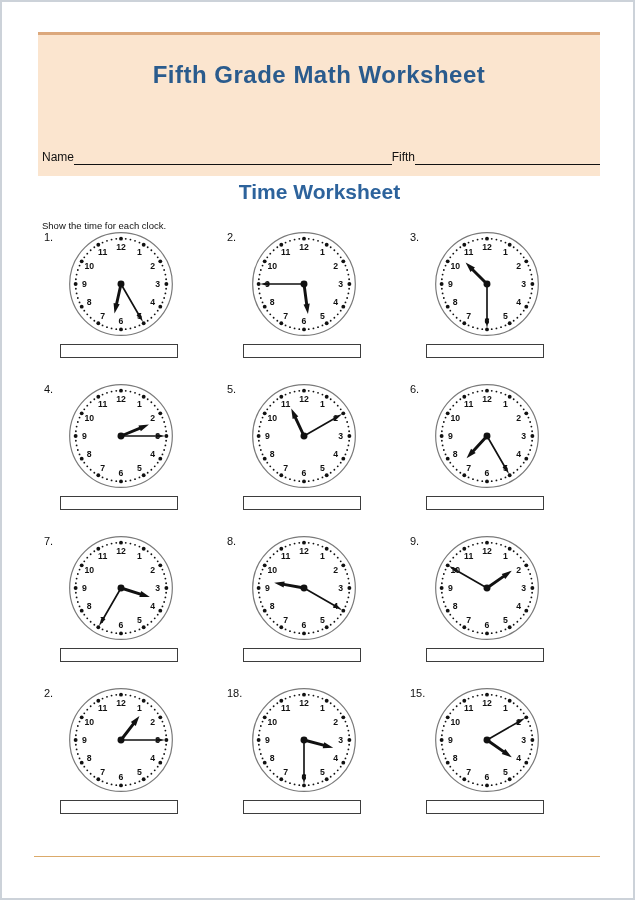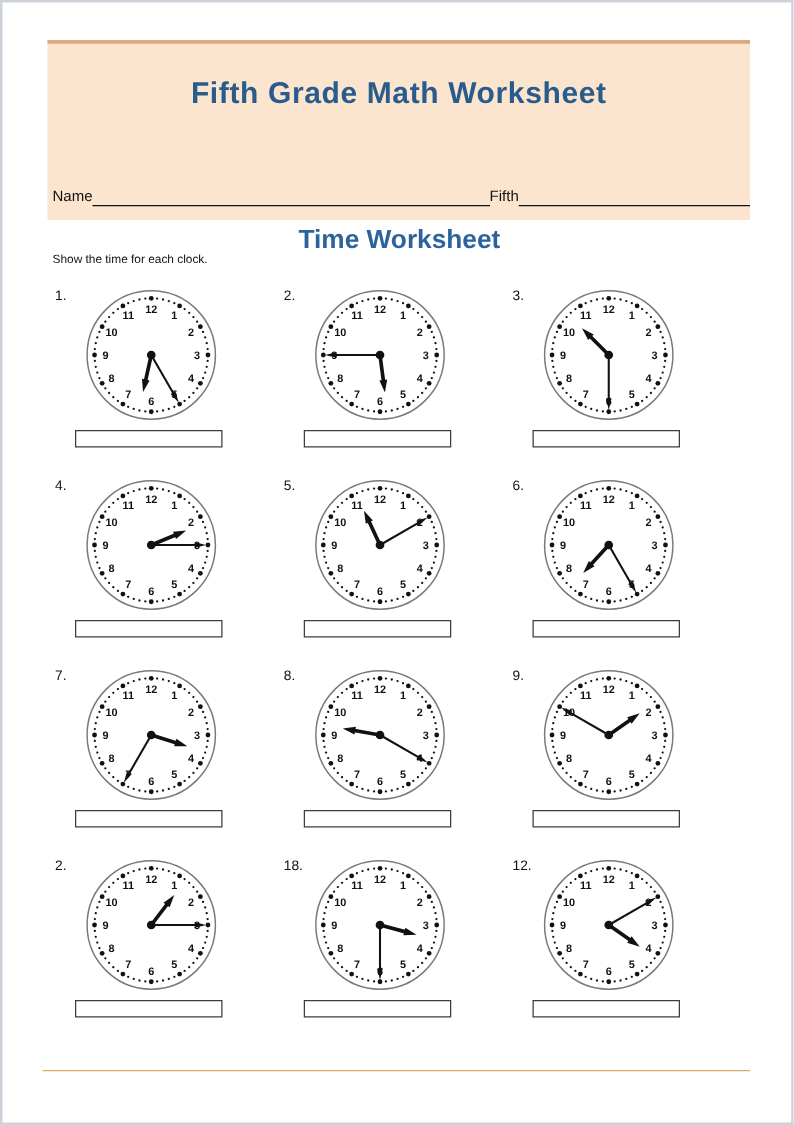--- a/index.html
+++ b/index.html
@@ -9,21 +9,21 @@
   .header{position:absolute;left:36px;top:30px;width:562px;height:144px;background:var(--header-bg,#fbe5cf);border-top:3px solid var(--header-rule,#dca87c);box-sizing:border-box;}
   .header h1{margin:0;padding-top:26px;text-align:center;font-size:24px;font-weight:bold;color:var(--title-blue,#2a5b8d);letter-spacing:.5px;}
 
   .name-date{position:absolute;left:40px;top:148px;width:558px;display:flex;align-items:flex-start;font-size:12px;color:#111;}
   .nd-label{flex:0 0 auto;padding-bottom:1px;}
   .nd-line{border-bottom:1.5px solid #111;height:14px;}
   .name-line{flex:1 1 auto;}
   .date-line{flex:0 0 185px;}
 
   .section-title{position:absolute;left:0;top:178px;width:635px;text-align:center;font-size:21px;font-weight:bold;color:var(--section-blue,#2d639c);margin:0;}
-  .instruction{position:absolute;left:40px;top:200px;font-size:9.5px;color:#111;}
+  .instruction{position:absolute;left:40px;top:218px;font-size:9.5px;color:#111;}
 
   .grid{position:absolute;left:38px;top:226px;width:549px;height:608px;display:grid;grid-template-columns:repeat(3,183px);grid-template-rows:repeat(4,152px);}
   .cell{position:relative;}
   .qnum{position:absolute;left:4px;top:3px;font-size:11px;color:#111;}
   .clock-svg{position:absolute;left:26px;top:1px;width:110px;height:110px;}
   .answer-box{position:absolute;left:20px;top:116px;width:118px;height:14px;background:#fff;border:1.5px solid #3d3d3d;box-sizing:border-box;}
 
   .footer-rule{position:absolute;left:32px;top:854px;width:566px;height:1px;background:var(--footer-rule,#dbaa6a);}
 </style>
 </head>
@@ -1008,21 +1008,21 @@
           </g>
           <g transform="rotate(105 60 60)">
             <line x1="60" y1="60" x2="60" y2="36" stroke="#111111" stroke-width="3.2" stroke-linecap="round"></line>
             <polygon points="60,27 56.6,38 63.4,38" fill="#111111"></polygon>
           </g>
           <circle cx="60" cy="60" r="3.8" fill="#111111"></circle>
         </svg>
         <div class="answer-box"></div>
       </div>
       <div class="cell">
-        <div class="qnum">12.</div>
+        <div class="qnum">15.</div>
         <svg viewBox="0 0 120 120" class="clock-svg">
           <circle cx="60" cy="60" r="56" fill="#fff" stroke="#7a7a7a" stroke-width="1.3"></circle>
           <circle cx="60.00" cy="10.50" r="2.1" fill="#111111"></circle>
           <circle cx="65.17" cy="10.77" r="1" fill="#111111"></circle>
           <circle cx="70.29" cy="11.58" r="1" fill="#111111"></circle>
           <circle cx="75.30" cy="12.92" r="1" fill="#111111"></circle>
           <circle cx="80.13" cy="14.78" r="1" fill="#111111"></circle>
           <circle cx="84.75" cy="17.13" r="2.1" fill="#111111"></circle>
           <circle cx="89.10" cy="19.95" r="1" fill="#111111"></circle>
           <circle cx="93.12" cy="23.21" r="1" fill="#111111"></circle>

